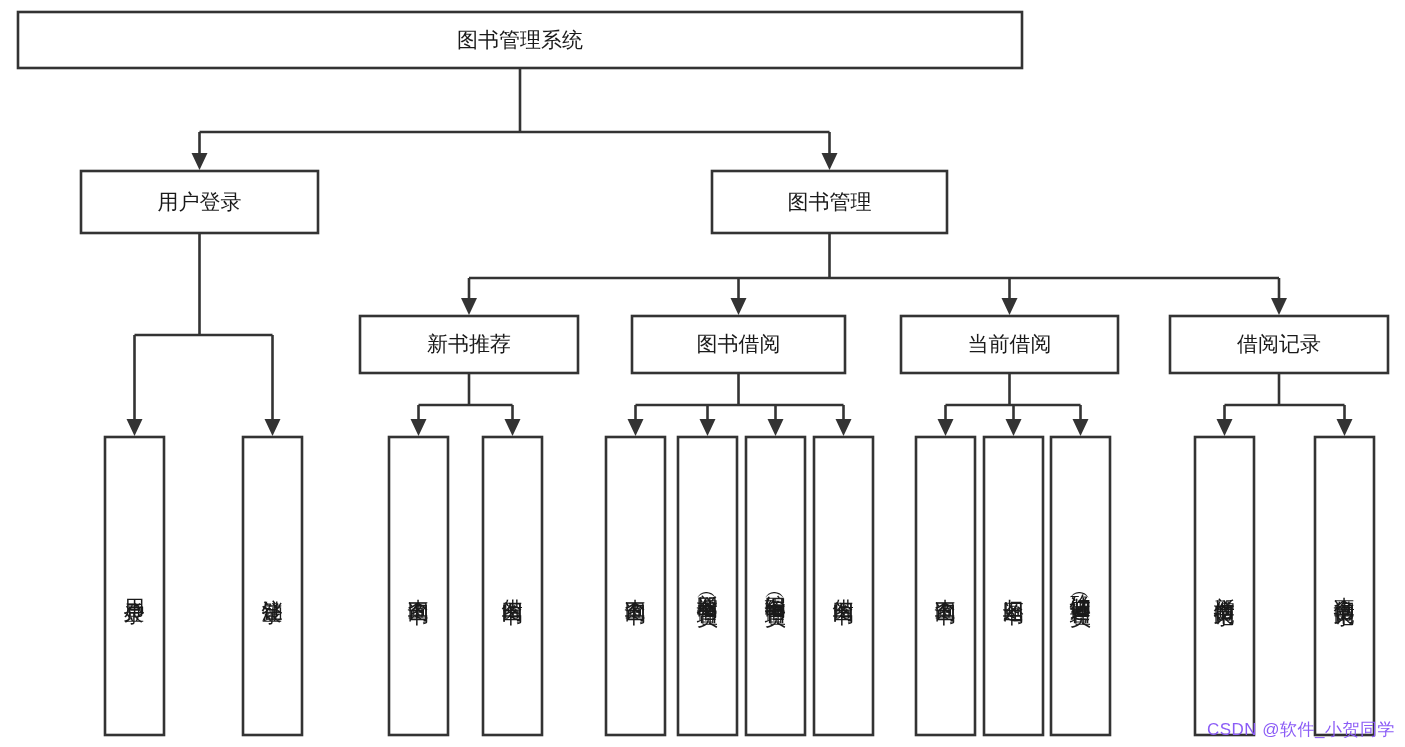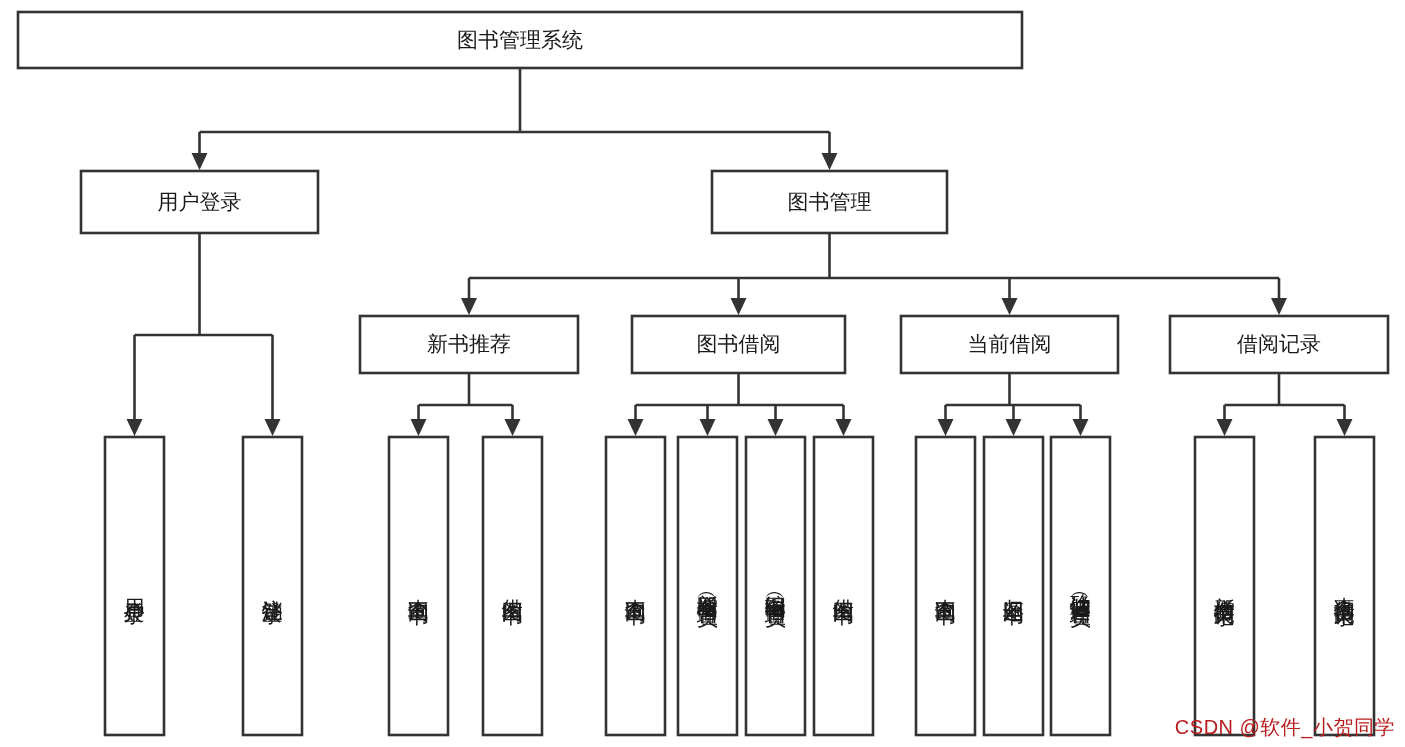--- a/index.html
+++ b/index.html
@@ -61,22 +61,22 @@
     letter-spacing: 2px;
     color: #1a1a1a;
     pointer-events: none;
     text-align: center;
   }
   #watermark {
     position: absolute;
     right: 10px;
     bottom: 6px;
     font-family: "Liberation Sans", "DejaVu Sans", sans-serif;
-    font-size: 20px;
-    color: #b91c1c;
+    font-size: 17px;
+    color: #8b5cf6;
     letter-spacing: 0.5px;
     white-space: nowrap;
   }
 </style>
 </head>
 <body>
 
 <div id="diagram-root">
 
   <svg id="diagram-svg" viewBox="0 0 1405 747" xmlns="http://www.w3.org/2000/svg">

